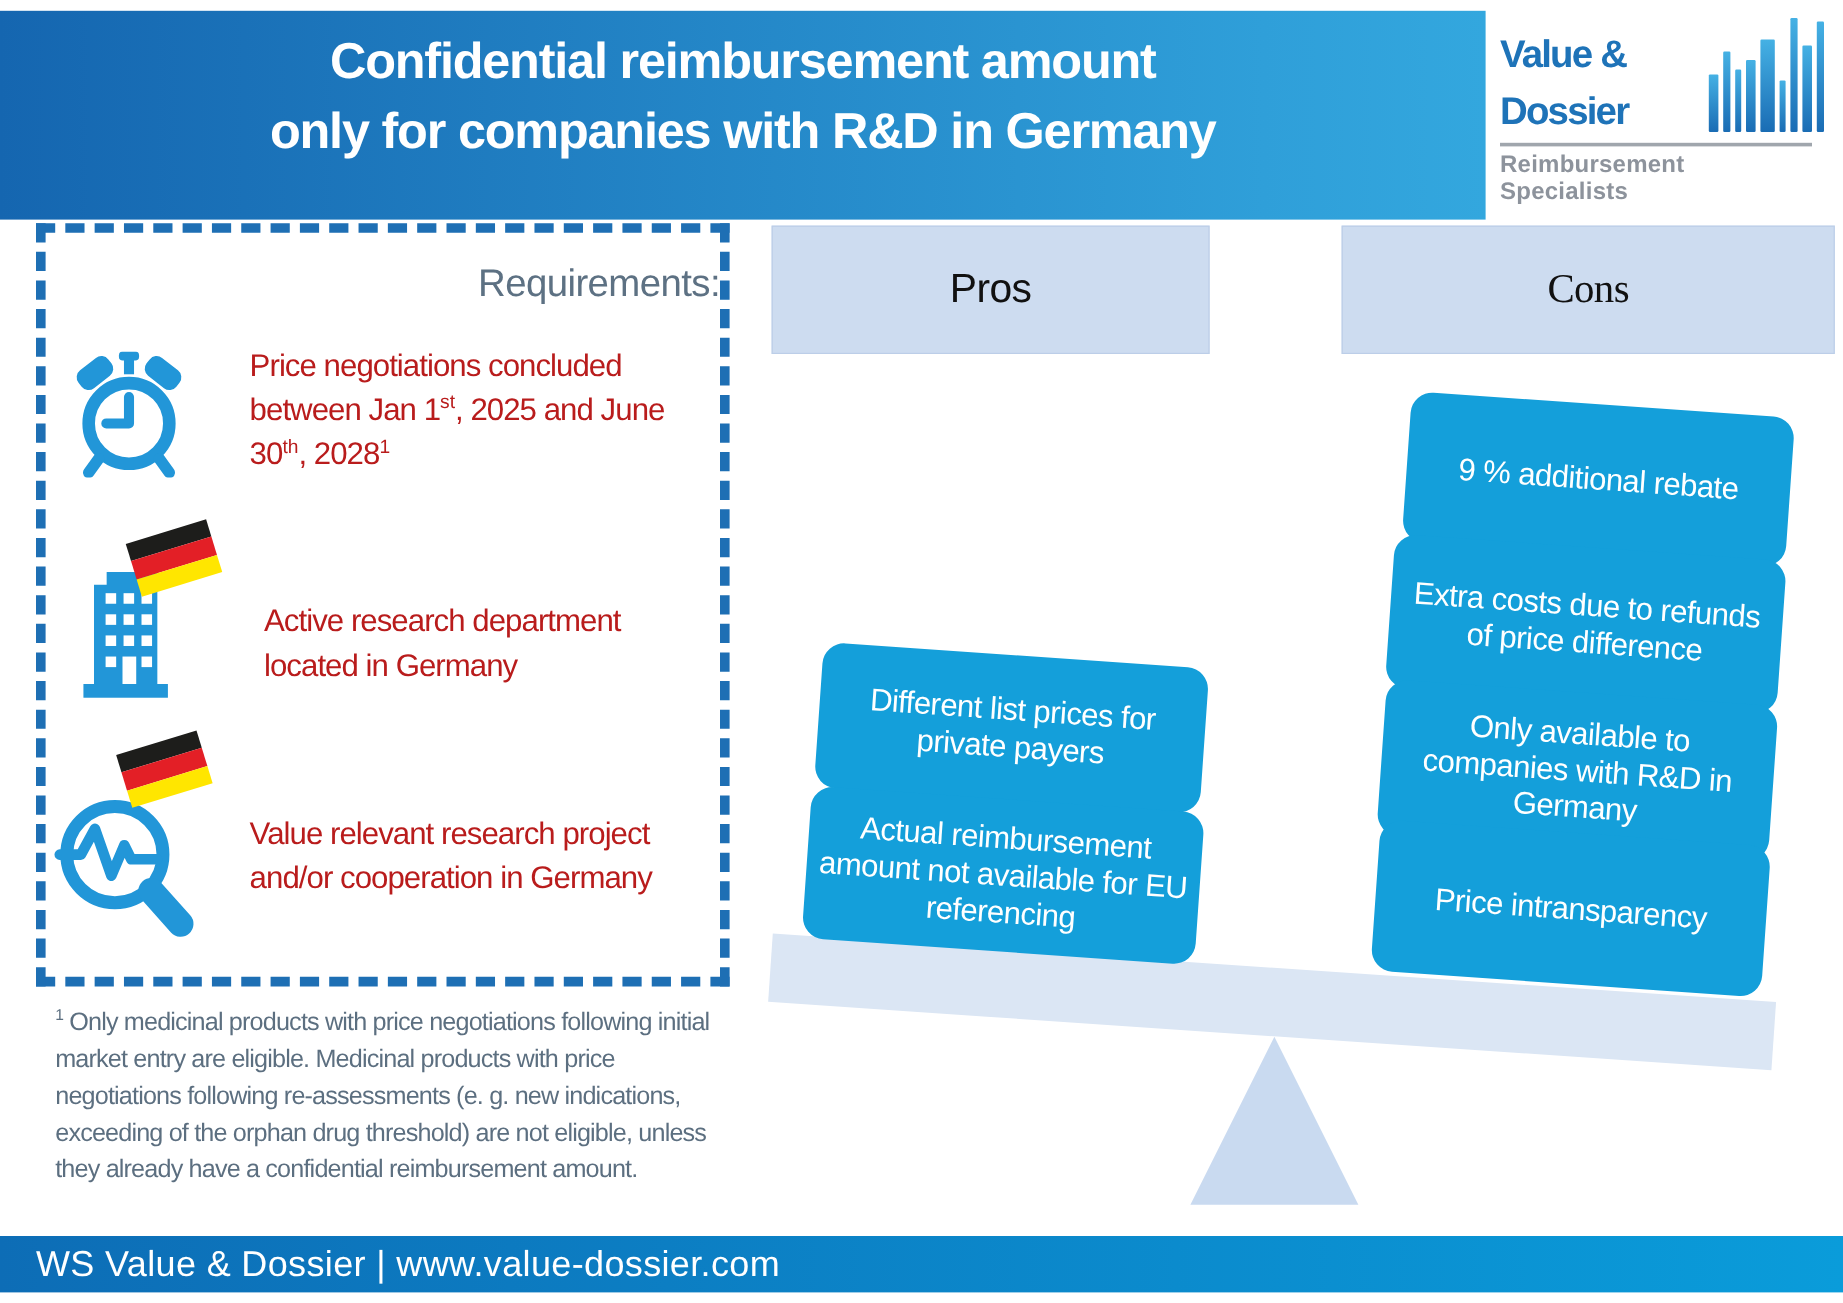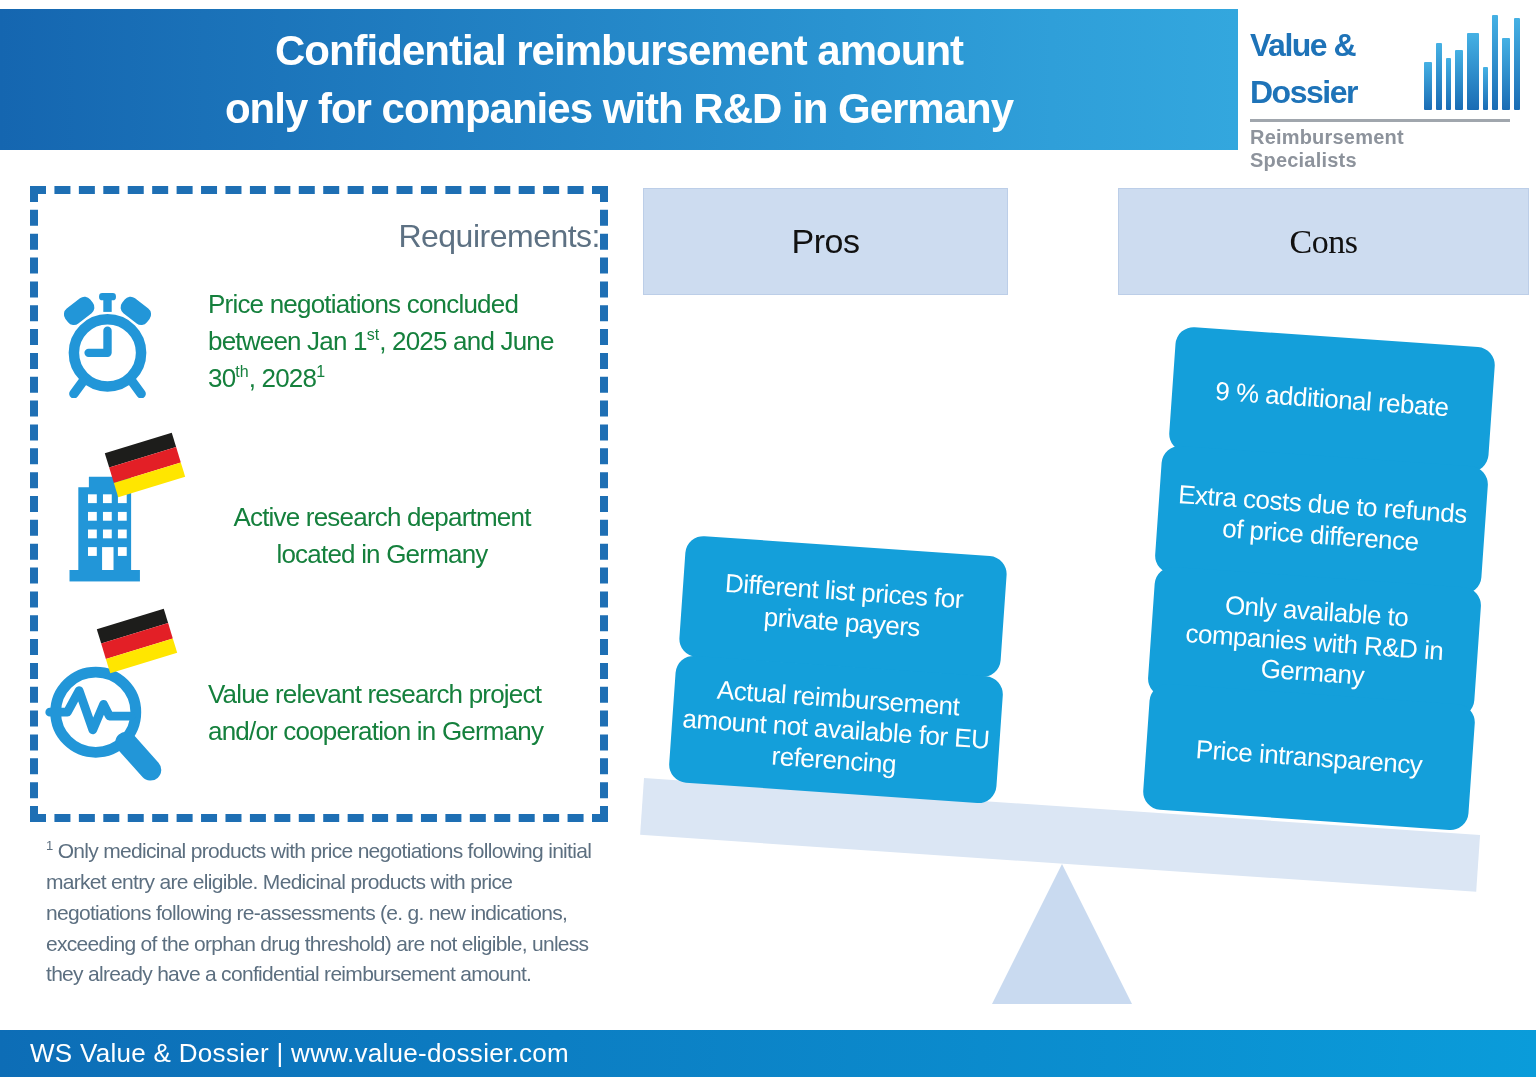--- a/index.html
+++ b/index.html
@@ -1,43 +1,43 @@
 <!DOCTYPE html>
 <html><head>
 <meta charset="utf-8">
 <style>
   html,body{margin:0;padding:0;background:#ffffff;}
   .canvas{position:relative;width:1536px;height:1086px;background:#ffffff;overflow:hidden;
           font-family:"Liberation Sans",sans-serif;}
 
   
-  .topbar{position:absolute;left:0;top:9px;width:1238px;height:141px;
+  .topbar{position:absolute;left:0;top:9px;width:1238px;height:174px;
           background:linear-gradient(90deg,#1566b0 0%,#2f9fd9 85%,#33a7de 100%);}
   .topbar .title{width:100%;text-align:center;color:#ffffff;font-weight:bold;
           font-size:42px;letter-spacing:-1px;line-height:58px;padding-top:13px;}
 
   
   .logo-name{position:absolute;left:1250px;top:22px;font-size:32px;line-height:47px;
           font-weight:bold;color:#1e73b8;letter-spacing:-1.5px;}
   .logo-bars{position:absolute;left:1424px;top:12px;width:98px;height:98px;
           display:flex;align-items:flex-end;gap:4px;}
   .logo-bar{background:linear-gradient(180deg,#45b1e4 0%,#1a6cb4 100%);border-radius:1px;}
   .logo-rule{position:absolute;left:1250px;top:119px;width:260px;height:3px;background:#a0a6ad;}
   .logo-tagline{position:absolute;left:1250px;top:126px;width:260px;font-size:20px;
           font-weight:bold;color:#8d939c;letter-spacing:0.2px;}
 
   
   .reqbox{position:absolute;left:30px;top:186px;width:578px;height:636px;box-sizing:border-box;
           border:8px dashed #1e6fb4;}
   .req-heading{position:absolute;left:0;top:24px;width:100%;text-align:right;
           font-size:32px;color:#5d7183;letter-spacing:-0.5px;}
-  .req-text{position:absolute;color:#15803d;font-size:26px;line-height:1.42;letter-spacing:-0.8px;}
+  .req-text{position:absolute;color:#b91c1c;font-size:26px;line-height:1.42;letter-spacing:-0.8px;}
   .req-text sup{font-size:16px;letter-spacing:0;}
   .t1{left:170px;top:92px;width:358px;}
-  .t2{left:170px;top:305px;width:348px;text-align:center;}
+  .t2{left:182px;top:305px;width:348px;}
   .t3{left:170px;top:482px;width:400px;}
   .icon-clock{position:absolute;left:17px;top:99px;width:105px;height:105px;}
   .icon-building{position:absolute;left:28px;top:268px;width:88px;height:128px;}
   .icon-magnifier{position:absolute;left:2px;top:456px;width:132px;height:140px;}
   .flag{position:absolute;width:70px;height:46px;transform:rotate(-17deg);
         box-shadow:0 0 0 0 transparent;display:flex;flex-direction:column;}
   .flag div{flex:1;}
   .flag .fb{background:#1d1d1b;} .flag .fr{background:#e31f26;} .flag .fy{background:#ffe600;}
   .flag2{left:72px;top:248px;}
   .flag3{left:64px;top:424px;}
@@ -68,21 +68,21 @@
   .plank{position:absolute;left:644px;top:778px;width:838px;height:57px;background:#dbe6f4;
       transform:rotate(3.9deg);transform-origin:left top;z-index:1;}
   .fulcrum{position:absolute;left:992px;top:864px;width:0;height:0;z-index:0;
       border-left:70px solid transparent;border-right:70px solid transparent;
       border-bottom:140px solid #c9daf0;}
 
   
   .footerbar{position:absolute;left:0;top:1030px;width:1536px;height:47px;
       background:linear-gradient(90deg,#0d6db6 0%,#0a9cda 100%);
       display:flex;align-items:center;}
-  .footerbar span{color:#ffffff;font-size:26px;margin-left:30px;letter-spacing:0.3px;}
+  .footerbar span{color:#ffffff;font-size:30px;margin-left:30px;letter-spacing:0.3px;}
 </style>
 </head>
 <body>
 
 <div class="canvas">
 
   <div class="topbar">
     <div class="title">
       <div>Confidential reimbursement amount</div>
       <div>only for companies with R&amp;D in Germany</div>

